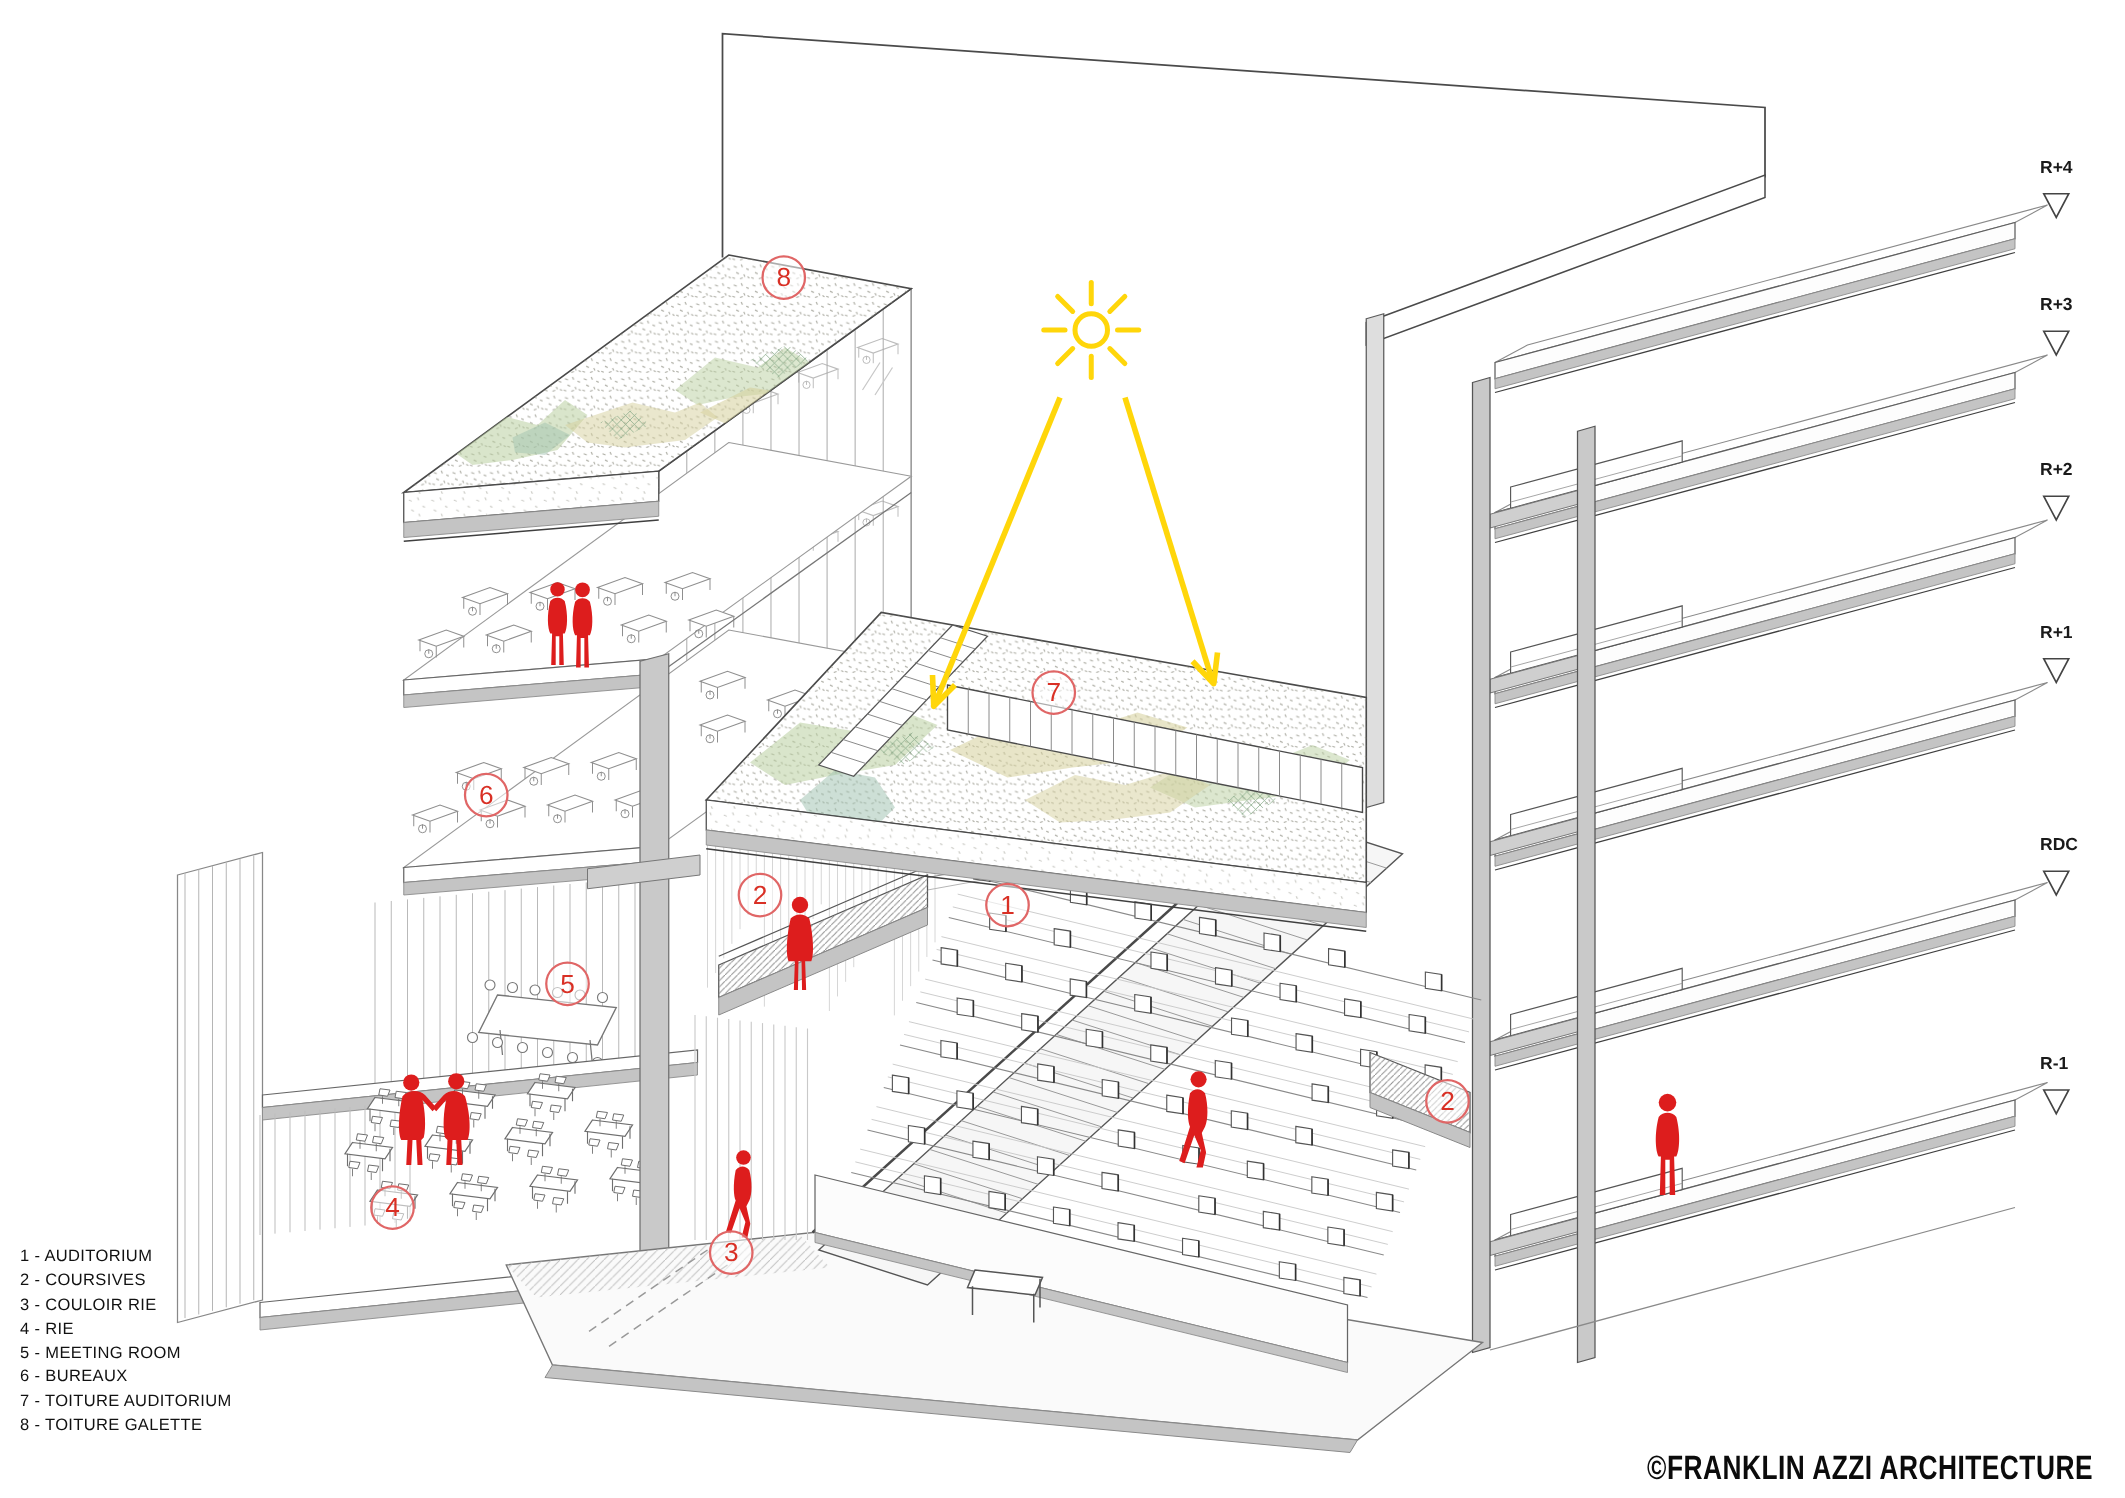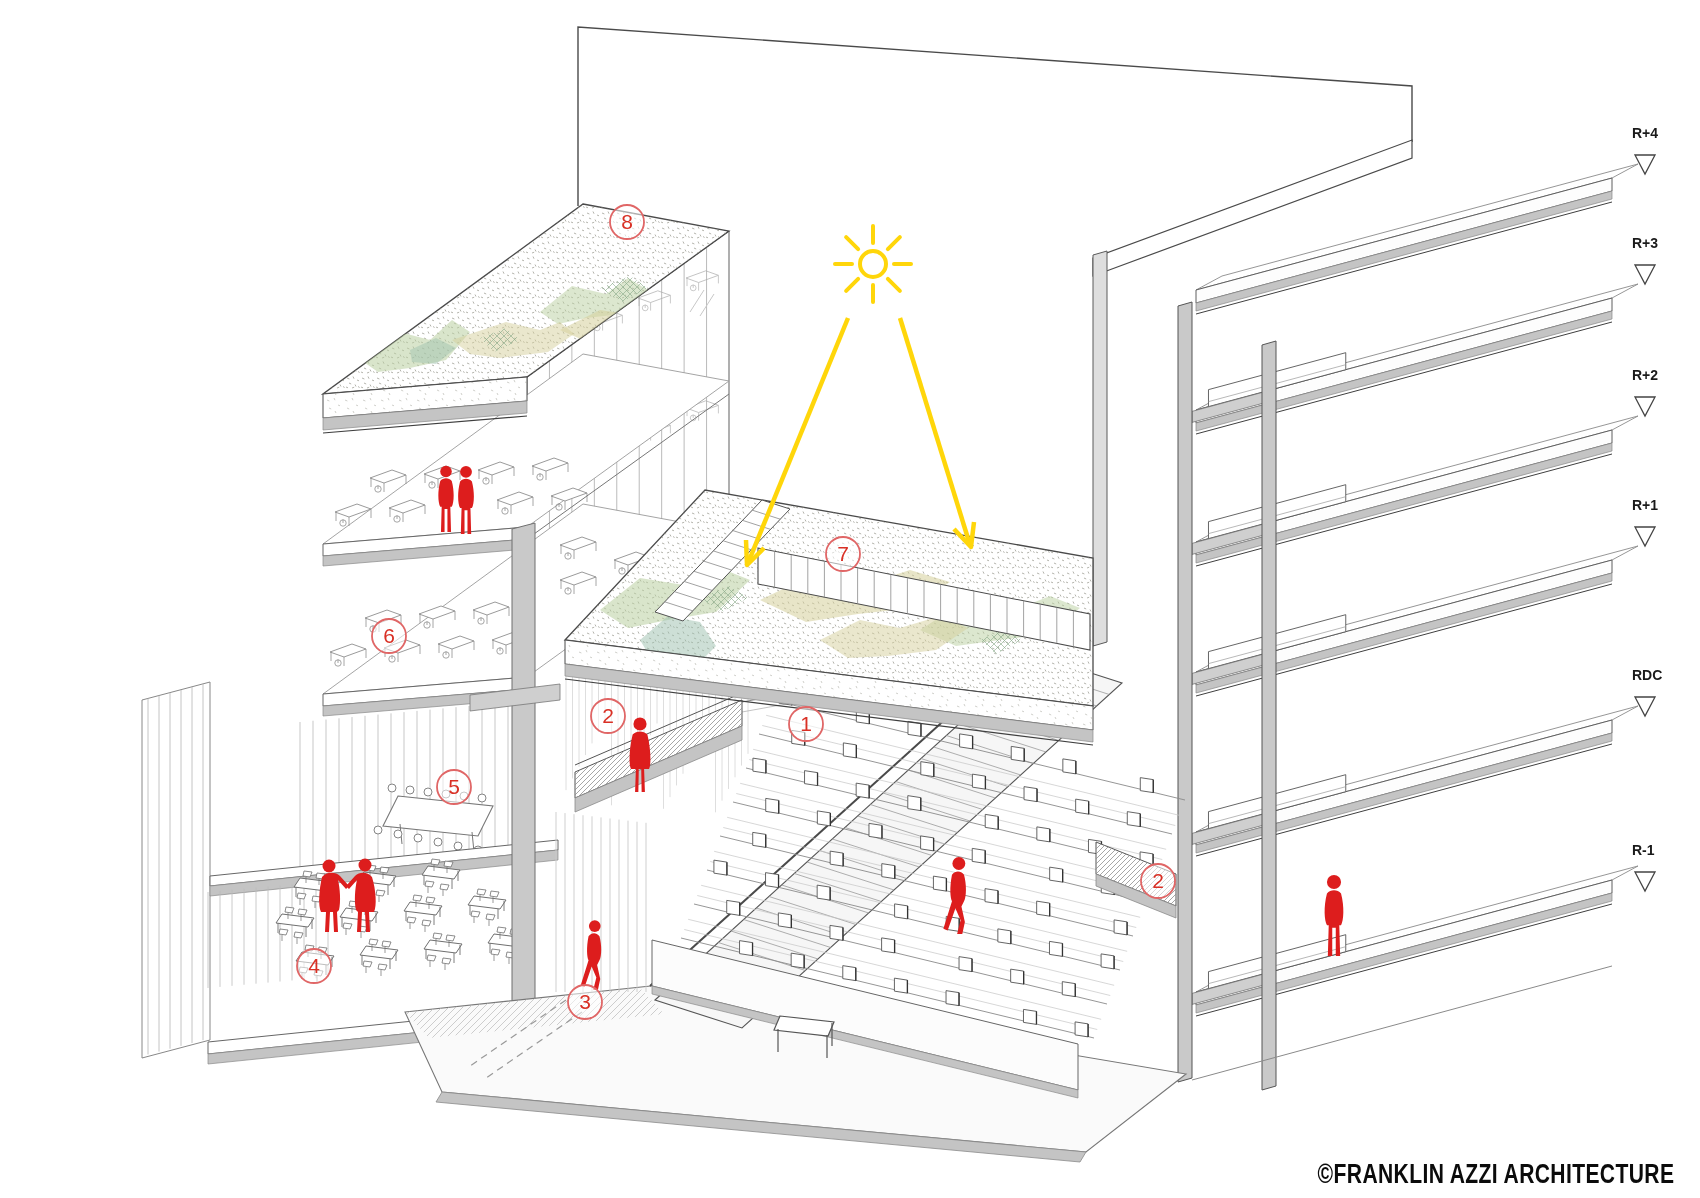--- a/index.html
+++ b/index.html
@@ -833,15 +833,25 @@
           <circle cx="843" cy="554" r="17" fill="rgba(255,255,255,0.55)" stroke="#e06666" stroke-width="1.8"></circle>
           <text x="843" y="561" text-anchor="middle" font-size="21" fill="#d93025">7</text>
         </g>
         <g>
           <circle cx="627" cy="222" r="17" fill="rgba(255,255,255,0.55)" stroke="#e06666" stroke-width="1.8"></circle>
           <text x="627" y="229" text-anchor="middle" font-size="21" fill="#d93025">8</text>
         </g>
       </g>
   </svg>
 
+  <ul class="legend" id="legend">
+      <li>1 - AUDITORIUM</li>
+      <li>2 - COURSIVES</li>
+      <li>3 - COULOIR RIE</li>
+      <li>4 - RIE</li>
+      <li>5 - MEETING ROOM</li>
+      <li>6 - BUREAUX</li>
+      <li>7 - TOITURE AUDITORIUM</li>
+      <li>8 - TOITURE GALETTE</li>
+    </ul>
 
   <div class="copyright">©FRANKLIN AZZI ARCHITECTURE</div>
 </div>
 
 </body></html>

